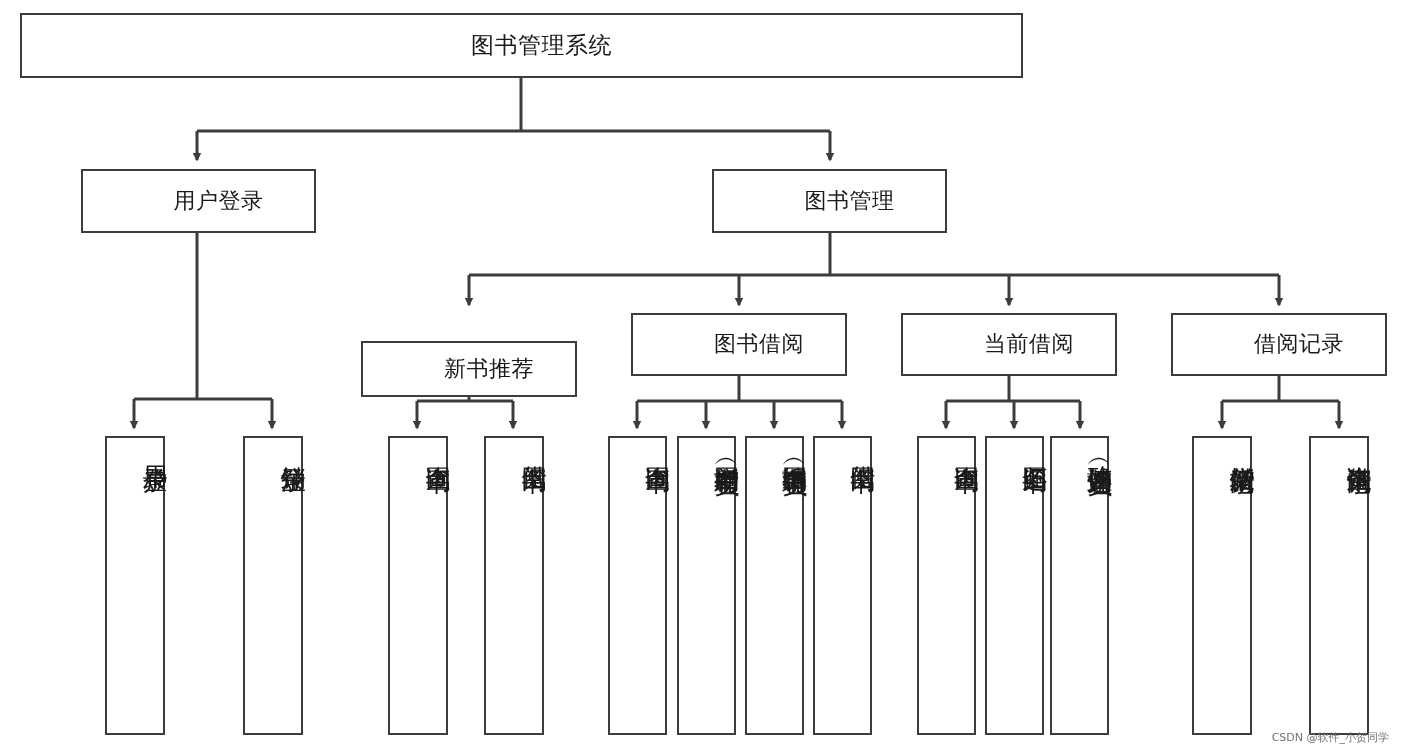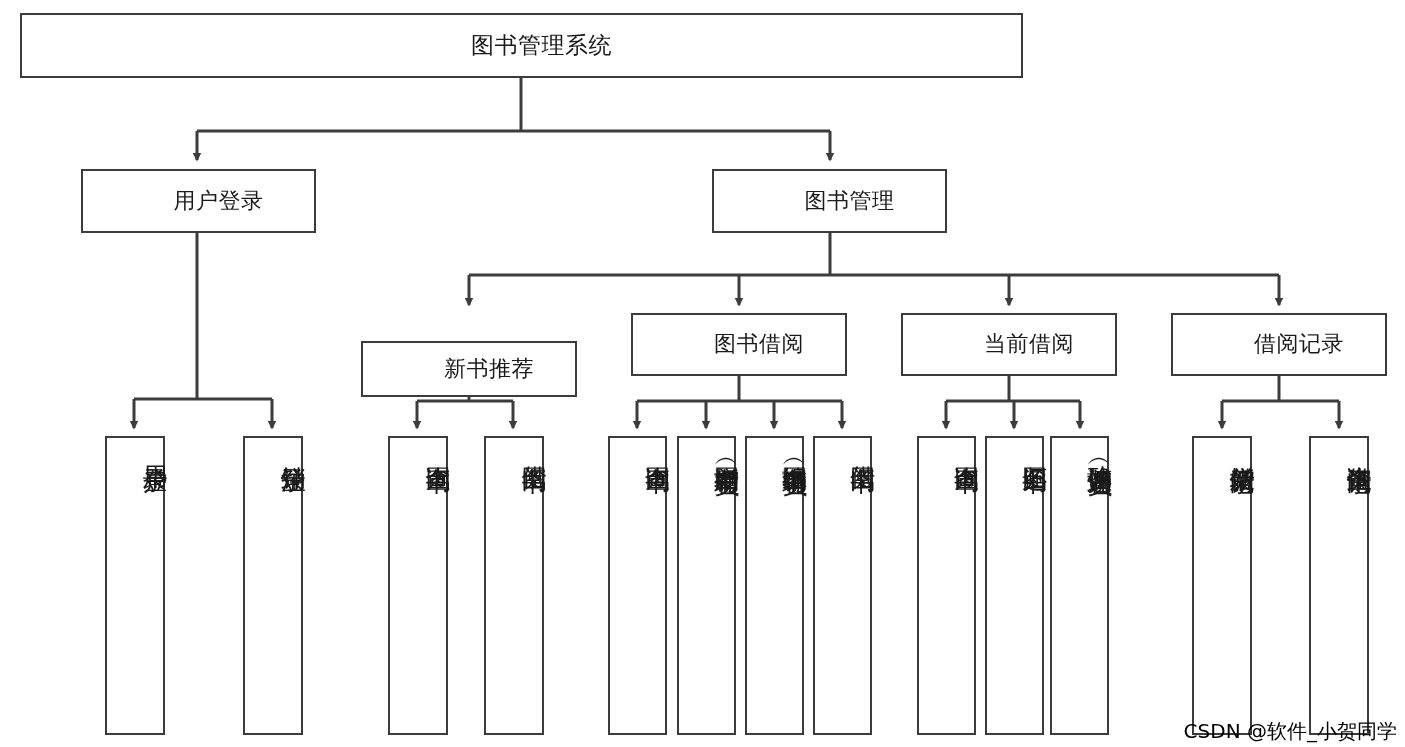--- a/index.html
+++ b/index.html
@@ -58,24 +58,24 @@
   .node.vert .node-label {
     writing-mode: vertical-rl;
     text-orientation: upright;
     font-size: 25px;
     line-height: 1.02;
     letter-spacing: 1px;
     white-space: nowrap;
   }
   .watermark {
     position: absolute;
-    right: 8px;
+    right: 16px;
     bottom: 2px;
-    font-size: 20px;
-    color: #000000;
+    font-size: 11px;
+    color: #737373;
     z-index: 5;
     white-space: nowrap;
     pointer-events: none;
   }
 </style>
 </head>
 <body>
 
 <div id="canvas">
 

